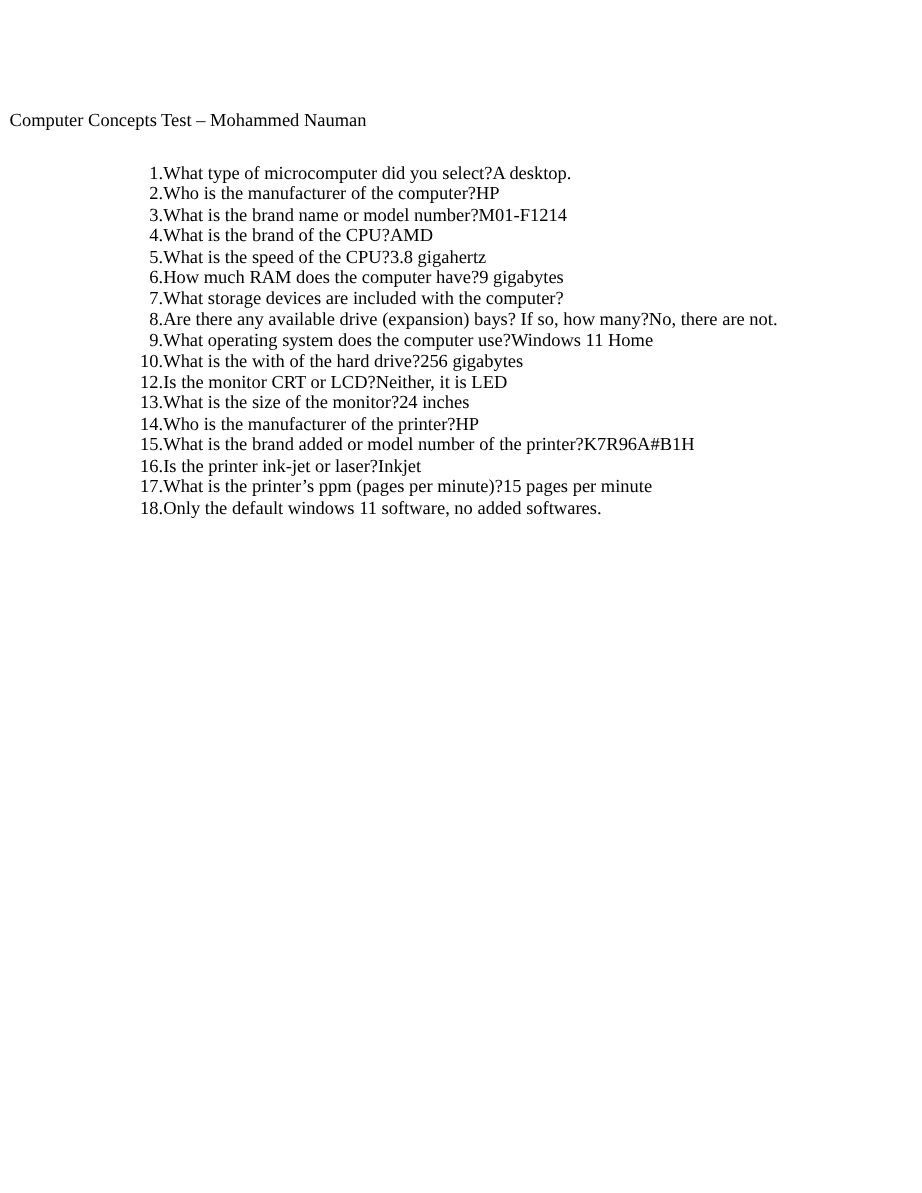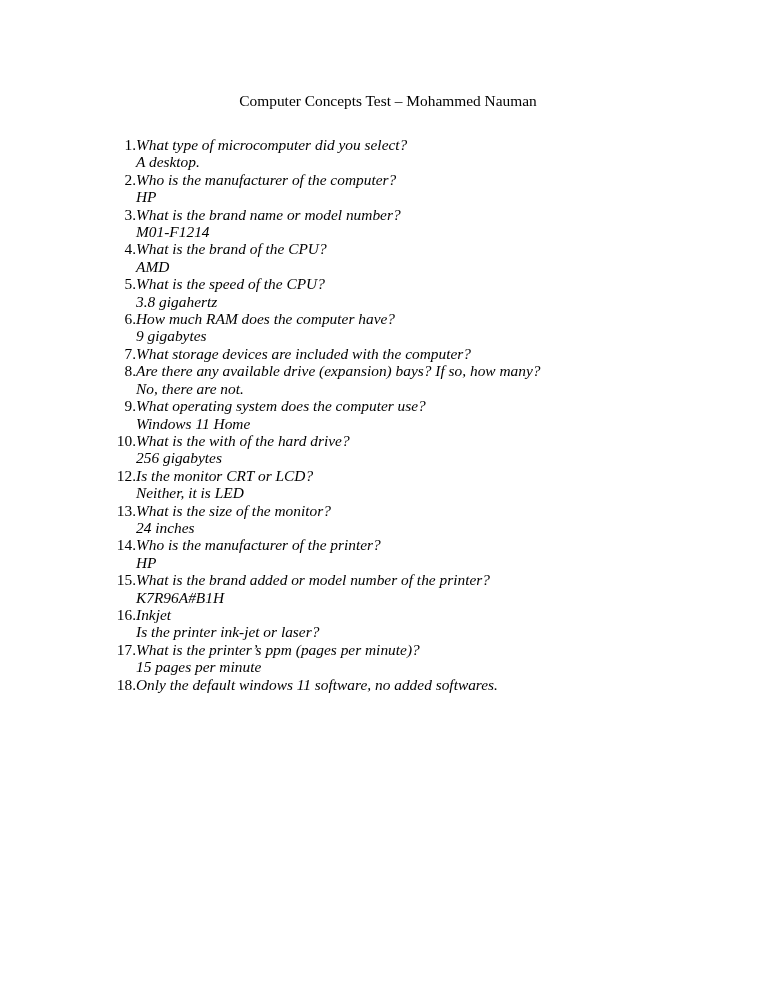--- a/index.html
+++ b/index.html
@@ -20,21 +20,20 @@
       position: absolute;
       left: 0; top: 0;
       width: 768px; height: 994px;
       background: #ffffff;
     }
     .title {
       position: absolute;
       top: 92px;
       left: 0;
       width: 768px;
-      text-align: center;
       line-height: 18px;
       padding-left: 8px;
       box-sizing: border-box;
     }
     .qa-list {
       position: absolute;
       top: 136px;
       left: 108px;
       margin: 0;
       padding: 0;
@@ -46,23 +45,22 @@
     }
     .qa-num {
       width: 28px;
       flex: 0 0 28px;
       text-align: right;
       padding-right: 0;
       box-sizing: border-box;
     }
     .qa-body {
       display: flex;
-      flex-direction: column;
+      flex-direction: row;
       white-space: nowrap;
-      font-style: italic;
     }
   </style>
 </head>
 <body>
 
 <div class="page">
   <div class="title">Computer Concepts Test – Mohammed Nauman</div>
 
   <ol class="qa-list">
     <li class="qa-item">
@@ -158,22 +156,22 @@
     <li class="qa-item">
       <span class="qa-num">15.</span>
       <span class="qa-body">
         <span>What is the brand added or model number of the printer?</span>
         <span>K7R96A#B1H</span>
       </span>
     </li>
     <li class="qa-item">
       <span class="qa-num">16.</span>
       <span class="qa-body">
+        <span>Is the printer ink-jet or laser?</span>
         <span>Inkjet</span>
-        <span>Is the printer ink-jet or laser?</span>
       </span>
     </li>
     <li class="qa-item">
       <span class="qa-num">17.</span>
       <span class="qa-body">
         <span>What is the printer’s ppm (pages per minute)?</span>
         <span>15 pages per minute</span>
       </span>
     </li>
     <li class="qa-item">

